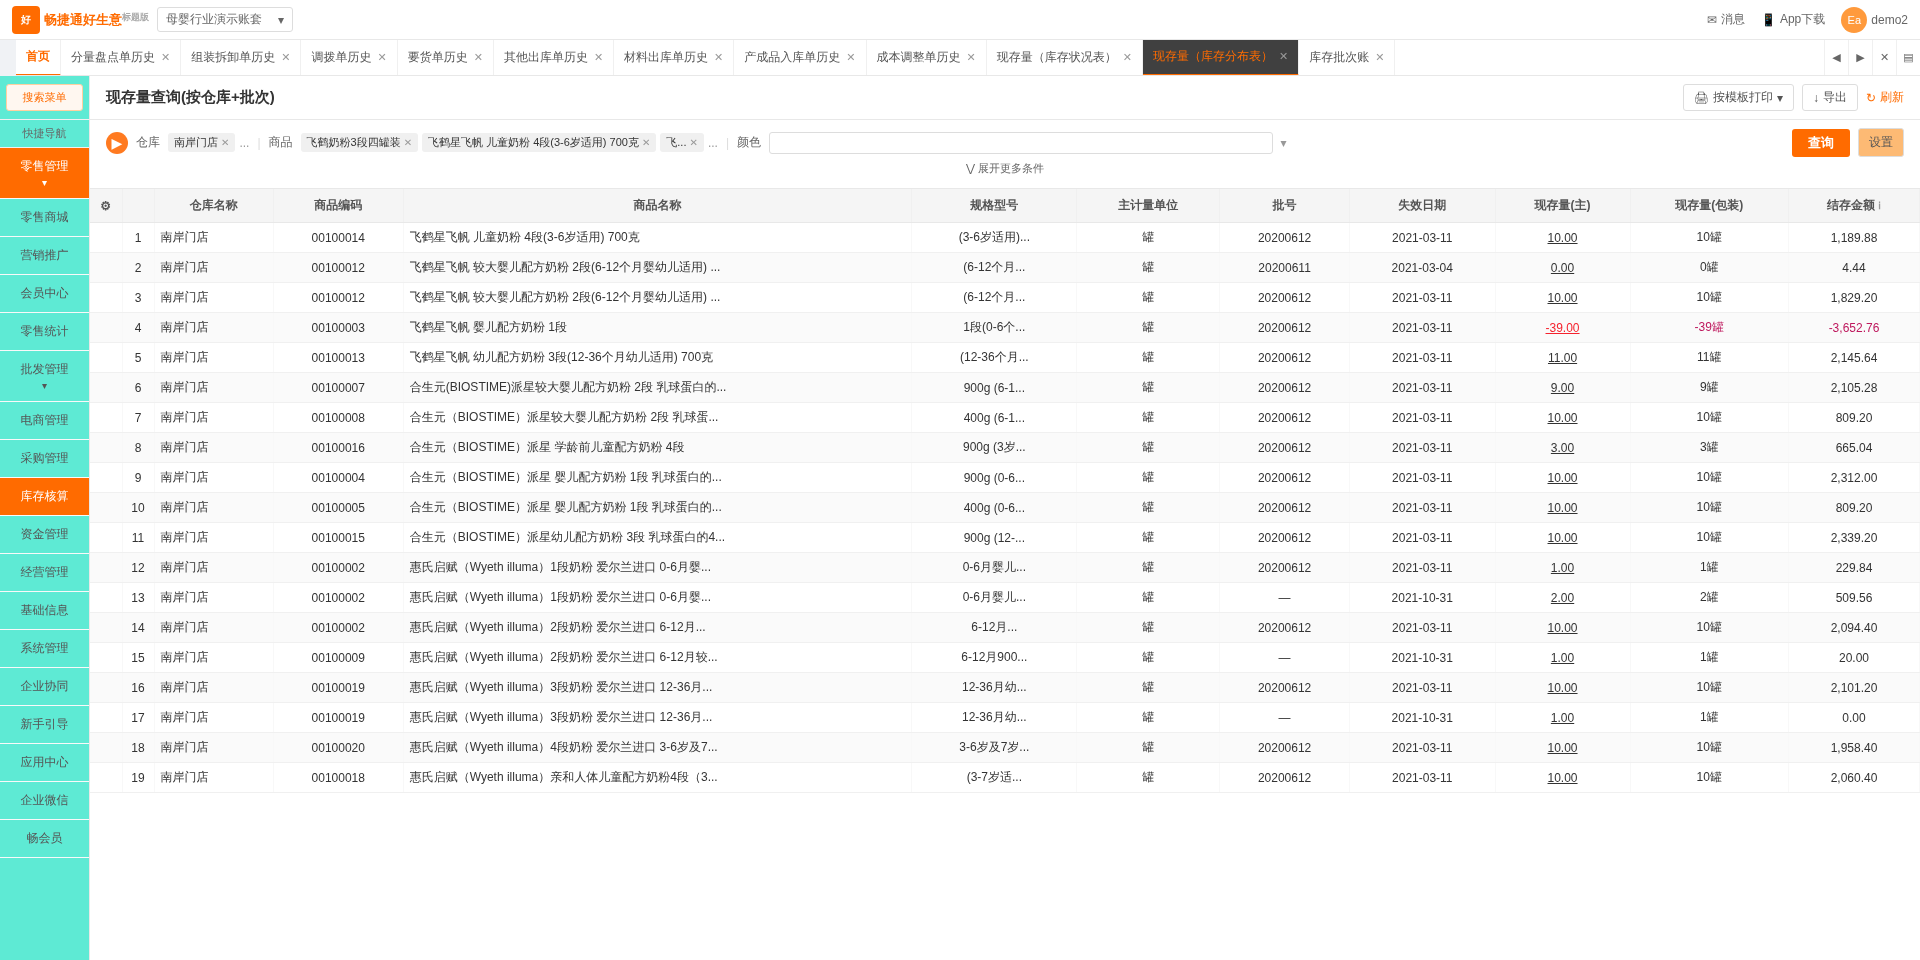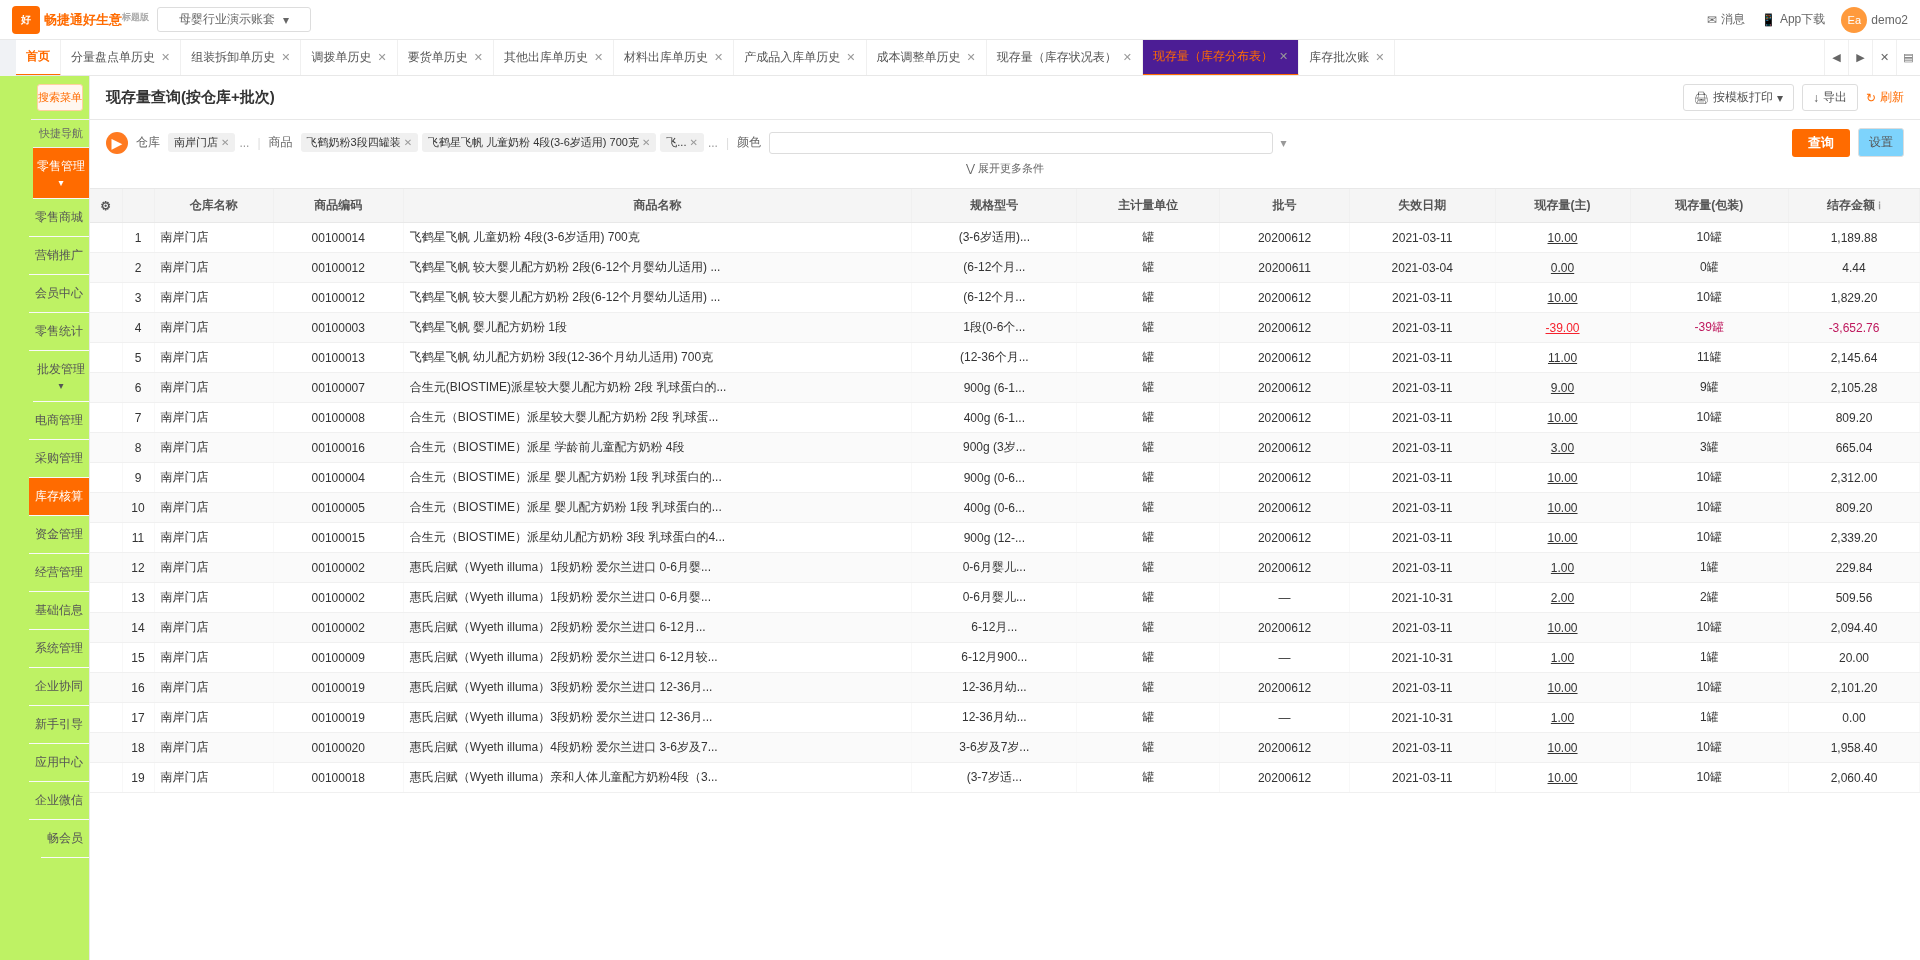--- a/index.html
+++ b/index.html
@@ -3,39 +3,39 @@
   <meta charset="utf-8">
   <style>
     * { box-sizing: border-box; margin: 0; padding: 0; }
     body { font-family: 'Microsoft YaHei', Arial, sans-serif; font-size: 12px; background: #f0f2f5; color: #333; overflow: hidden; }
 
     
     .top-bar { display: flex; align-items: center; background: #fff; height: 40px; padding: 0 12px; border-bottom: 1px solid #e8e8e8; justify-content: space-between; }
     .top-bar-left { display: flex; align-items: center; gap: 8px; }
     .top-bar-logo { display: flex; align-items: center; gap: 4px; color: #ff6b00; font-weight: bold; font-size: 13px; }
     .logo-icon { width: 28px; height: 28px; background: #ff6b00; border-radius: 4px; display: flex; align-items: center; justify-content: center; color: #fff; font-size: 10px; }
-    .top-bar-dropdown { display: flex; align-items: center; gap: 8px; border: 1px solid #ddd; border-radius: 3px; padding: 3px 21px; font-size: 12px; cursor: pointer; color: #666; }
+    .top-bar-dropdown { display: flex; align-items: center; gap: 16px; border: 1px solid #ddd; border-radius: 3px; padding: 3px 8px; font-size: 12px; cursor: pointer; color: #666; }
     .top-bar-right { display: flex; align-items: center; gap: 16px; color: #666; font-size: 12px; }
     .top-bar-right-item { display: flex; align-items: center; gap: 4px; cursor: pointer; }
     .avatar { width: 26px; height: 26px; border-radius: 50%; background: #ff9a3c; display: flex; align-items: center; justify-content: center; color: #fff; font-size: 11px; }
 
     
     .nav-tabs { background: #fff; border-bottom: 1px solid #e8e8e8; display: flex; align-items: center; overflow: hidden; height: 36px; margin-left: 16px; }
     .nav-tab { display: flex; align-items: center; padding: 0 10px; height: 36px; border-right: 1px solid #f0f0f0; white-space: nowrap; cursor: pointer; color: #555; font-size: 12px; flex-shrink: 0; }
     .nav-tab.home { background: #fff; color: #ff6b00; font-weight: bold; border-bottom: 2px solid #ff6b00; }
     .nav-tab .close-x { margin-left: 6px; color: #999; font-size: 11px; }
-    .nav-tab.active { background: #4c1d95; color: #ff6b00; border-bottom: 2px solid #ff6b00; }
+    .nav-tab.active { background: #404040; color: #ff6b00; border-bottom: 2px solid #ff6b00; }
     .nav-tabs-arrows { display: flex; align-items: center; margin-left: auto; }
     .nav-arrow { width: 24px; height: 36px; display: flex; align-items: center; justify-content: center; cursor: pointer; color: #666; border-left: 1px solid #f0f0f0; font-size: 11px; }
 
     
     .layout { display: flex; height: calc(100vh - 76px); }
 
     
-    .sidebar { width: 90px; background: #bef264; border-right: 1px solid #e8e8e8; display: flex; flex-direction: column; overflow-y: auto; flex-shrink: 0; align-items: flex-end; }
+    .sidebar { width: 90px; background: #5eead4; border-right: 1px solid #e8e8e8; display: flex; flex-direction: column; overflow-y: auto; flex-shrink: 0; }
     .sidebar-search { padding: 8px 6px; border-bottom: 1px solid #f0f0f0; }
     .sidebar-search-btn { width: 100%; background: #fff7f0; border: 1px solid #ffd0a0; border-radius: 3px; color: #ff6b00; padding: 5px 0; cursor: pointer; font-size: 11px; text-align: center; }
     .sidebar-quick { padding: 6px; border-bottom: 1px solid #f0f0f0; text-align: center; font-size: 11px; color: #666; cursor: pointer; }
     .sidebar-item { padding: 10px 6px; text-align: center; cursor: pointer; color: #555; font-size: 12px; border-bottom: 1px solid #f9f9f9; display: flex; flex-direction: column; align-items: center; gap: 3px; }
     .sidebar-item.active { background: #ff6b00; color: #fff; }
     .sidebar-item.has-arrow { display: flex; flex-direction: column; align-items: center; justify-content: center; gap: 2px; padding: 10px 4px; }
 
     
     .main { flex: 1; overflow: hidden; display: flex; flex-direction: column; justify-content: center; }
 
@@ -54,21 +54,21 @@
     .filter-label { color: #666; font-size: 12px; white-space: nowrap; flex-shrink: 0; }
     .filter-tags { display: flex; align-items: center; gap: 4px; flex-wrap: nowrap; }
     .filter-tag { display: flex; align-items: center; gap: 3px; background: #f0f0f0; border-radius: 3px; padding: 2px 6px; font-size: 11px; color: #333; }
     .filter-tag .tag-close { color: #999; cursor: pointer; font-size: 10px; }
     .filter-more { color: #999; cursor: pointer; font-size: 12px; }
     .filter-divider { color: #ddd; }
     .filter-color-label { color: #666; font-size: 12px; flex-shrink: 0; }
     .filter-color-input { flex: 1; min-width: 0; border: 1px solid #ddd; border-radius: 3px; padding: 3px 6px; font-size: 12px; }
     .filter-color-arrow { color: #999; cursor: pointer; font-size: 12px; flex-shrink: 0; }
     .btn-query { background: #ff6b00; color: #fff; border: none; border-radius: 3px; padding: 5px 16px; cursor: pointer; font-size: 13px; font-weight: bold; }
-    .btn-settings { background: #7dd3fc; color: #555; border: 1px solid #ddd; border-radius: 3px; padding: 5px 10px; cursor: pointer; font-size: 12px; }
+    .btn-settings { background: #fdba74; color: #555; border: 1px solid #ddd; border-radius: 3px; padding: 5px 10px; cursor: pointer; font-size: 12px; }
     .expand-more { display: flex; align-items: center; justify-content: center; padding: 4px; color: #666; cursor: pointer; font-size: 11px; gap: 3px; }
 
     
     .table-container { flex: 1; overflow: auto; background: #fff; }
     table { width: 100%; border-collapse: collapse; font-size: 12px; }
     thead { background: #f5f5f5; position: sticky; top: 0; z-index: 2; }
     th { padding: 8px 6px; text-align: center; font-weight: bold; color: #555; border-bottom: 1px solid #e8e8e8; border-right: 1px solid #f0f0f0; white-space: nowrap; }
     td { padding: 6px 6px; text-align: center; border-bottom: 1px solid #f0f0f0; border-right: 1px solid #f8f8f8; color: #333; }
     .td-left { text-align: left; }
     .td-underline { text-decoration: underline; color: #333; cursor: pointer; }

